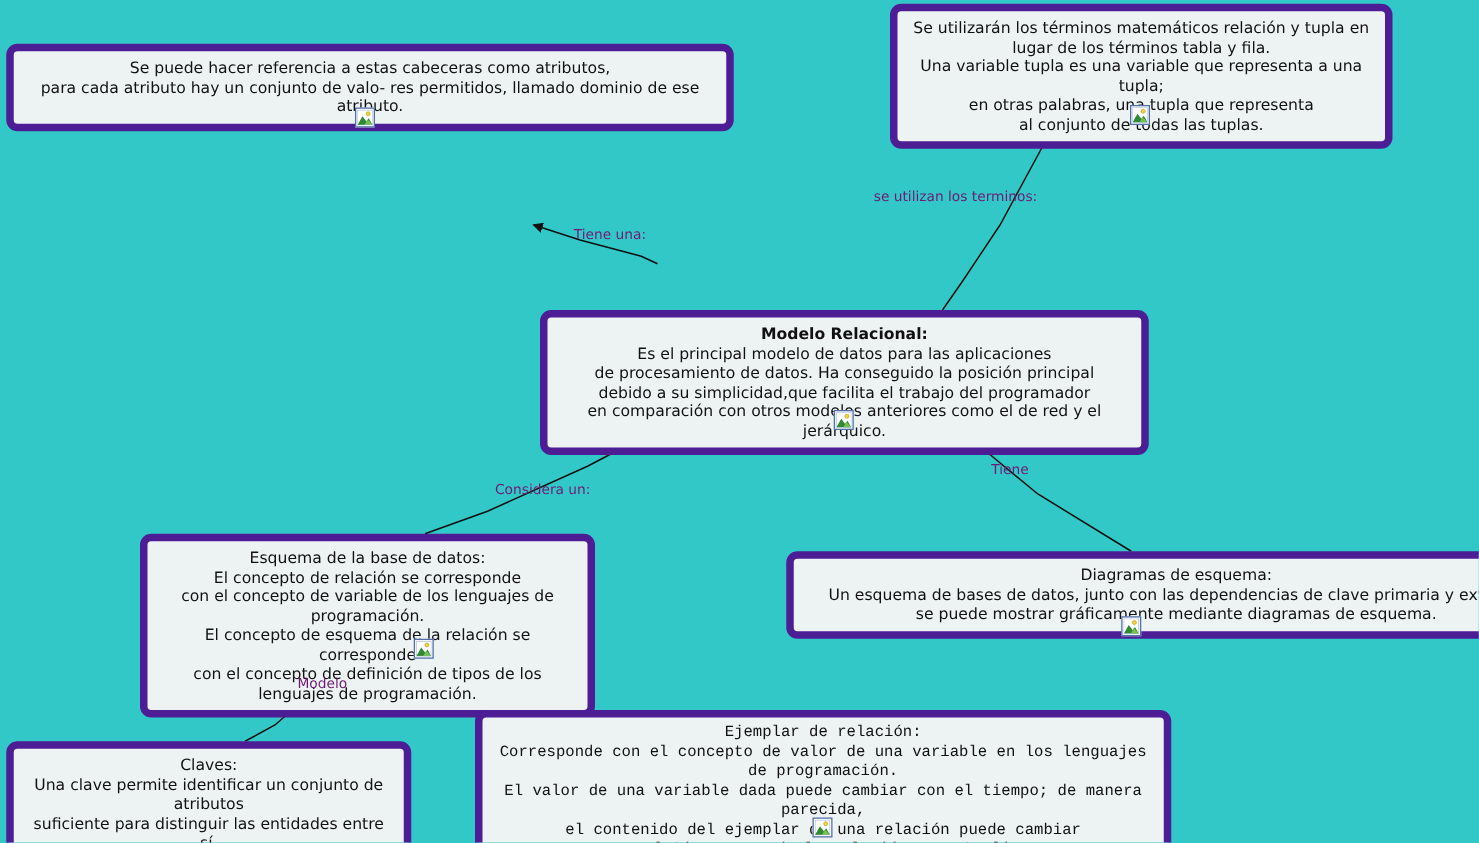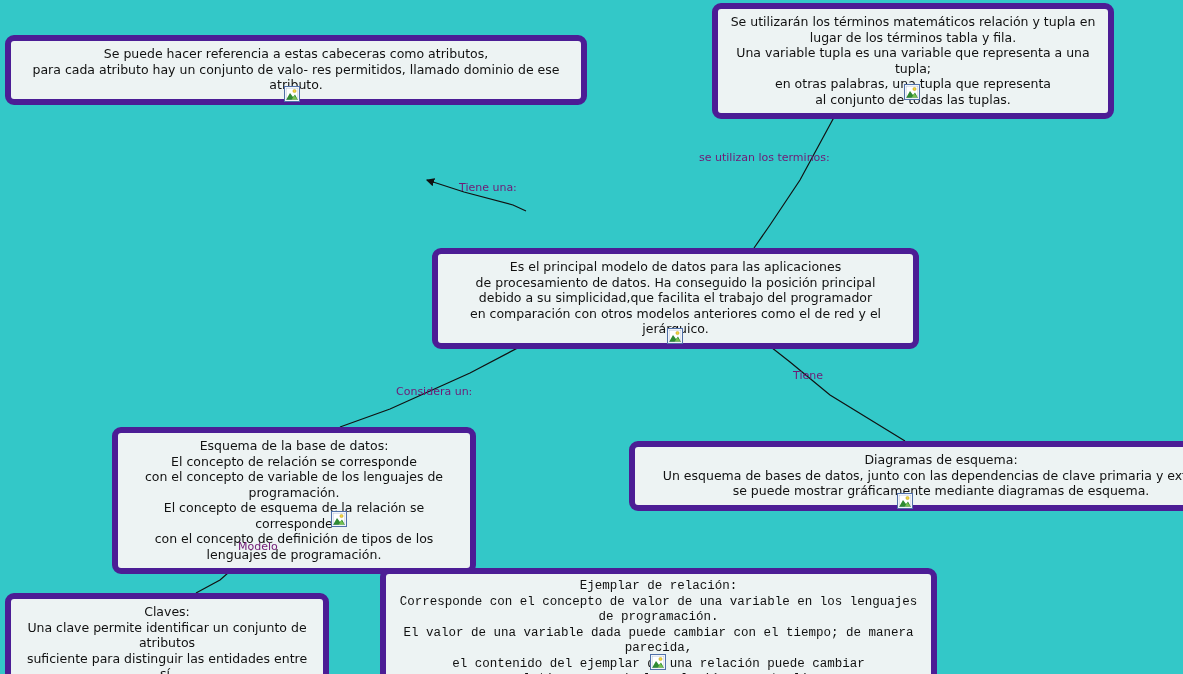--- a/index.html
+++ b/index.html
@@ -94,21 +94,21 @@
   </svg>
 
   <div id="node-layer">
       <div class="node" style="left: 5px; top: 35px; width: 582px; min-height: 58px;"><span class="body">Se puede hacer referencia a estas cabeceras como atributos,
 para cada atributo hay un conjunto de valo- res permitidos, llamado dominio de ese atributo.</span></div>
       <div class="node" style="left: 712px; top: 3px; width: 402px; min-height: 88px;"><span class="body">Se utilizarán los términos matemáticos relación y tupla en
 lugar de los términos tabla y fila.
 Una variable tupla es una variable que representa a una tupla;
 en otras palabras, una tupla que representa
 al conjunto de todas las tuplas.</span></div>
-      <div class="node" style="left: 432px; top: 248px; width: 487px; min-height: 84px;"><span class="body">Es el principal modelo de datos para las aplicaciones
+      <div class="node" style="left: 432px; top: 248px; width: 487px; min-height: 84px;"><span class="title">Modelo Relacional:</span><span class="body">Es el principal modelo de datos para las aplicaciones
 de procesamiento de datos.  Ha conseguido la posición principal
 debido a su simplicidad,que facilita el trabajo del programador
 en comparación con otros modelos anteriores como el de red y el jerárquico.</span></div>
       <div class="node" style="left: 112px; top: 427px; width: 364px; min-height: 88px;"><span class="body">Esquema de la base de datos:
 El concepto de relación se corresponde
 con el concepto de variable de los lenguajes de programación.
 El concepto de esquema de la relación se corresponde
 con el concepto de definición de tipos de los lenguajes de programación.</span></div>
       <div class="node" style="left: 629px; top: 441px; width: 624px; min-height: 56px;"><span class="body">Diagramas de esquema:
 Un esquema de bases de datos, junto con las dependencias de clave primaria y externa,

